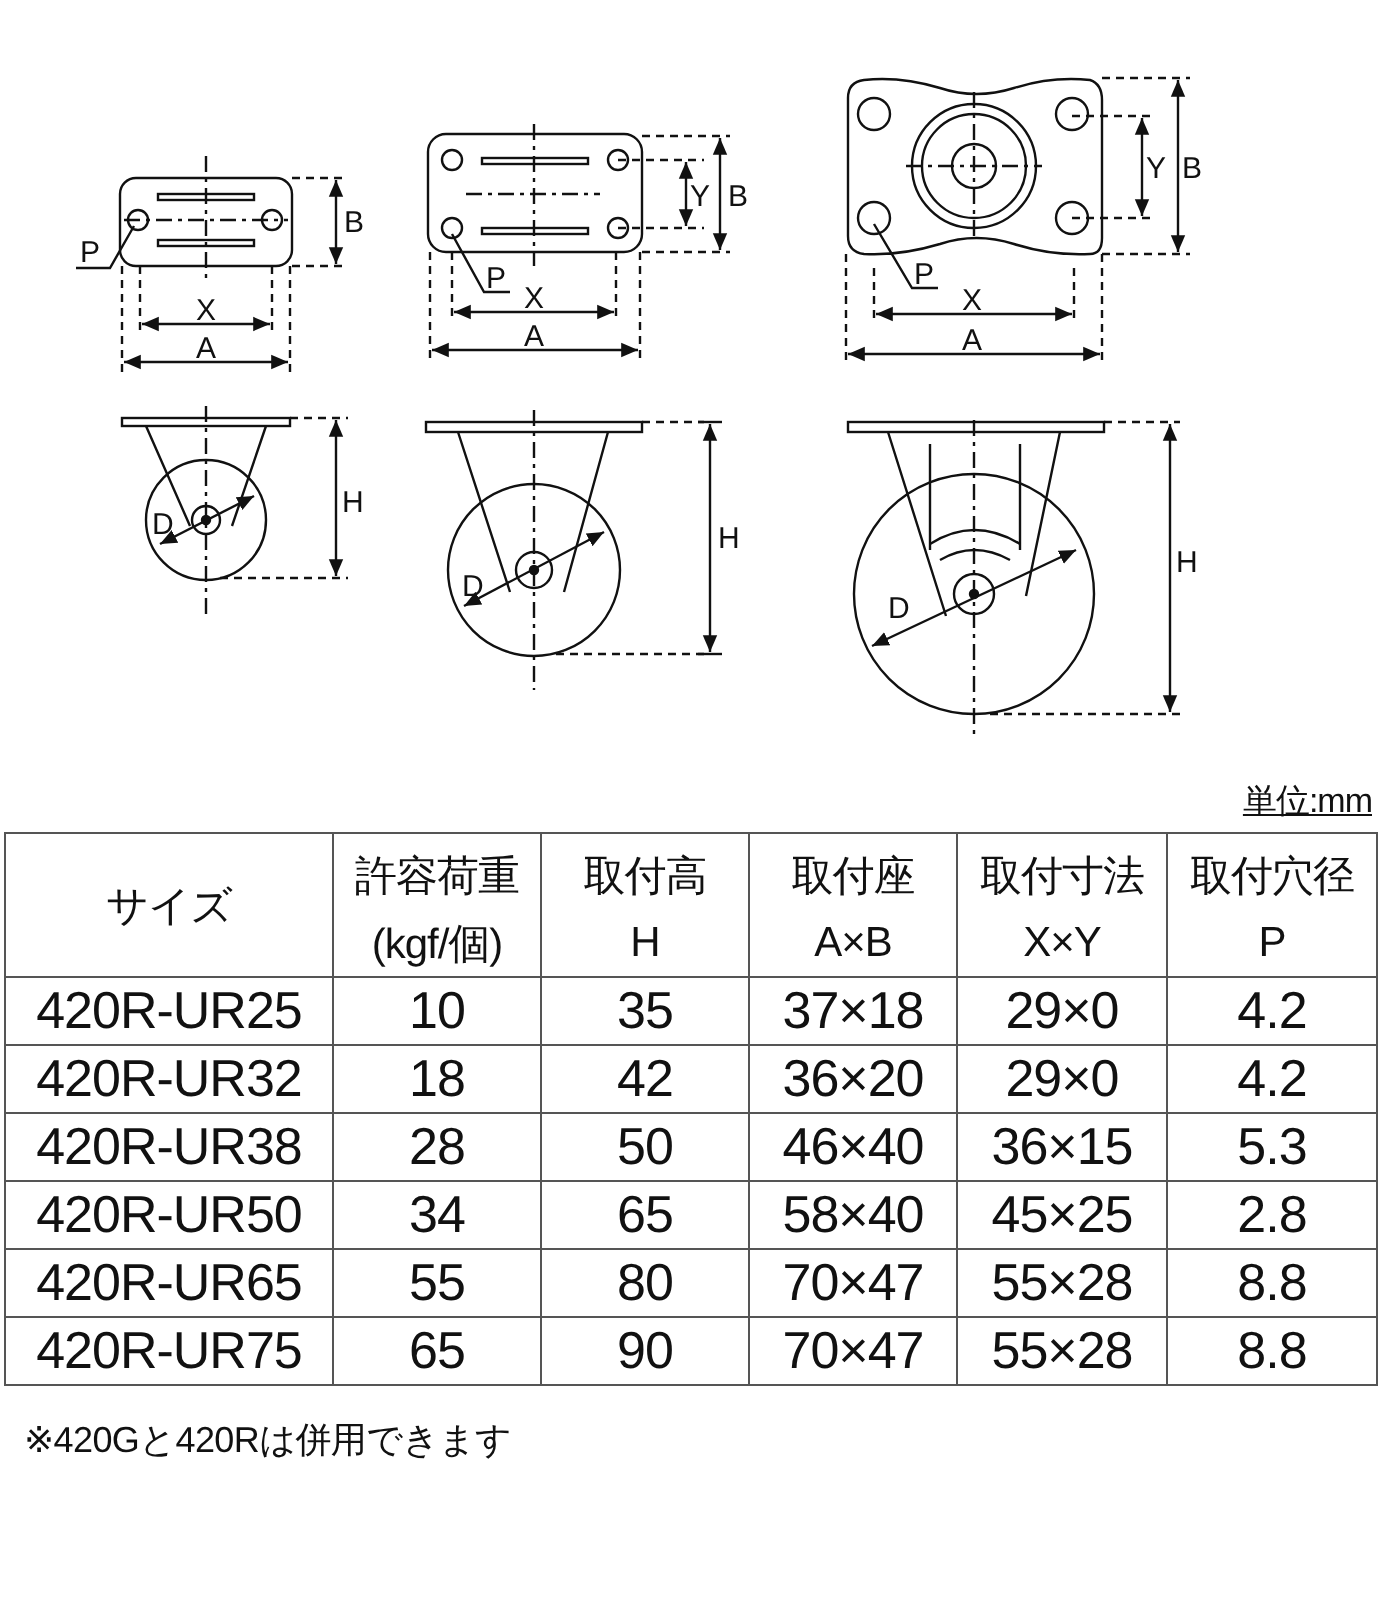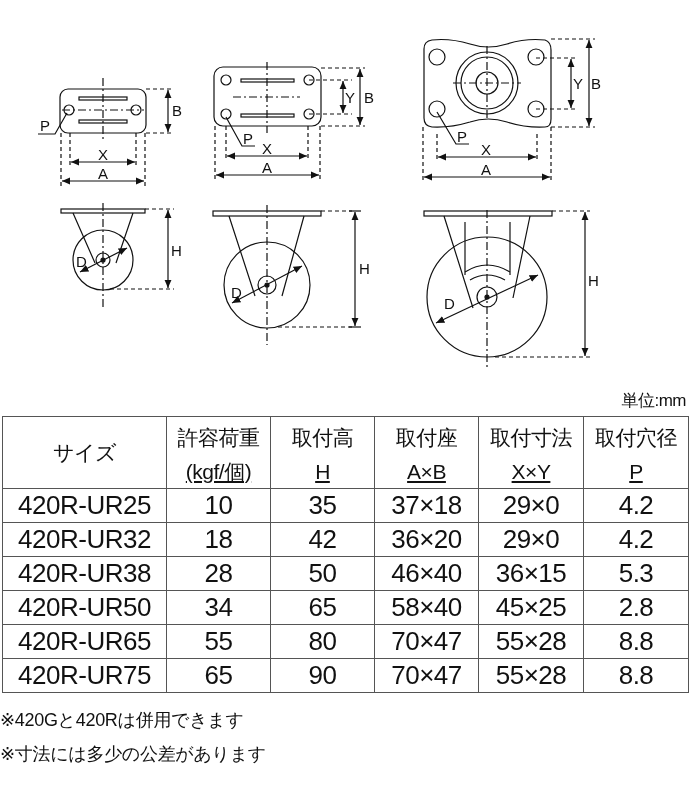--- a/index.html
+++ b/index.html
@@ -1,28 +1,28 @@
 <!DOCTYPE html>
 <html><head>
 <meta charset="utf-8">
 <style>
   html, body { margin:0; padding:0; background:#ffffff; }
   body { width:700px; height:802px; position:relative; overflow:hidden;
          font-family:"Liberation Sans","DejaVu Sans",sans-serif; color:#111; }
   #drawings { position:absolute; left:0; top:0; width:700px; height:400px; }
   .dlabel { font-family:"Liberation Sans",sans-serif; font-size:15px; fill:#111; }
-  .unit { position:absolute; right:14px; top:389px; font-size:17px; letter-spacing:-0.5px; }
+  .unit { position:absolute; right:14px; top:389px; font-size:17px; letter-spacing:-0.5px;text-decoration:underline; }
   table.spec { position:absolute; left:2px; top:416px; border-collapse:collapse;
                table-layout:fixed; width:686px; }
   table.spec td, table.spec th { border:1.5px solid #555; text-align:center; font-weight:normal;
                font-size:26px; padding:0; height:33px; letter-spacing:-0.5px; }
   table.spec th { height:34px; font-size:21px; }
   table.spec th.hl1 { border-bottom:none; height:34px; padding-top:4px;margin-left:41px; }
-  table.spec th.hl2 { border-top:none; height:33px;text-decoration:underline; }
-  .notes { position:absolute; left:0; top:703px; font-size:18px; line-height:34px; letter-spacing:-0.3px; }
+  table.spec th.hl2 { border-top:none; height:33px; }
+  .notes { position:absolute; left:12px; top:703px; font-size:18px; line-height:34px; letter-spacing:-0.3px; }
 </style>
 </head>
 <body>
 
 <svg id="drawings" viewBox="0 0 700 400" xmlns="http://www.w3.org/2000/svg">
   <defs>
     <marker id="ar" markerWidth="8" markerHeight="8" refX="7" refY="4" orient="auto-start-reverse">
       <path d="M0,1 L7,4 L0,7 z" fill="#111"></path>
     </marker>
   </defs>
@@ -244,14 +244,13 @@
       <td>90</td>
       <td>70×47</td>
       <td>55×28</td>
       <td>8.8</td>
     </tr>
   </tbody>
 </table>
 
 <div class="notes">
   <div>※420Gと420Rは併用できます</div>
-  <div>※寸法には多少の公差があります</div>
 </div>
 
 </body></html>

